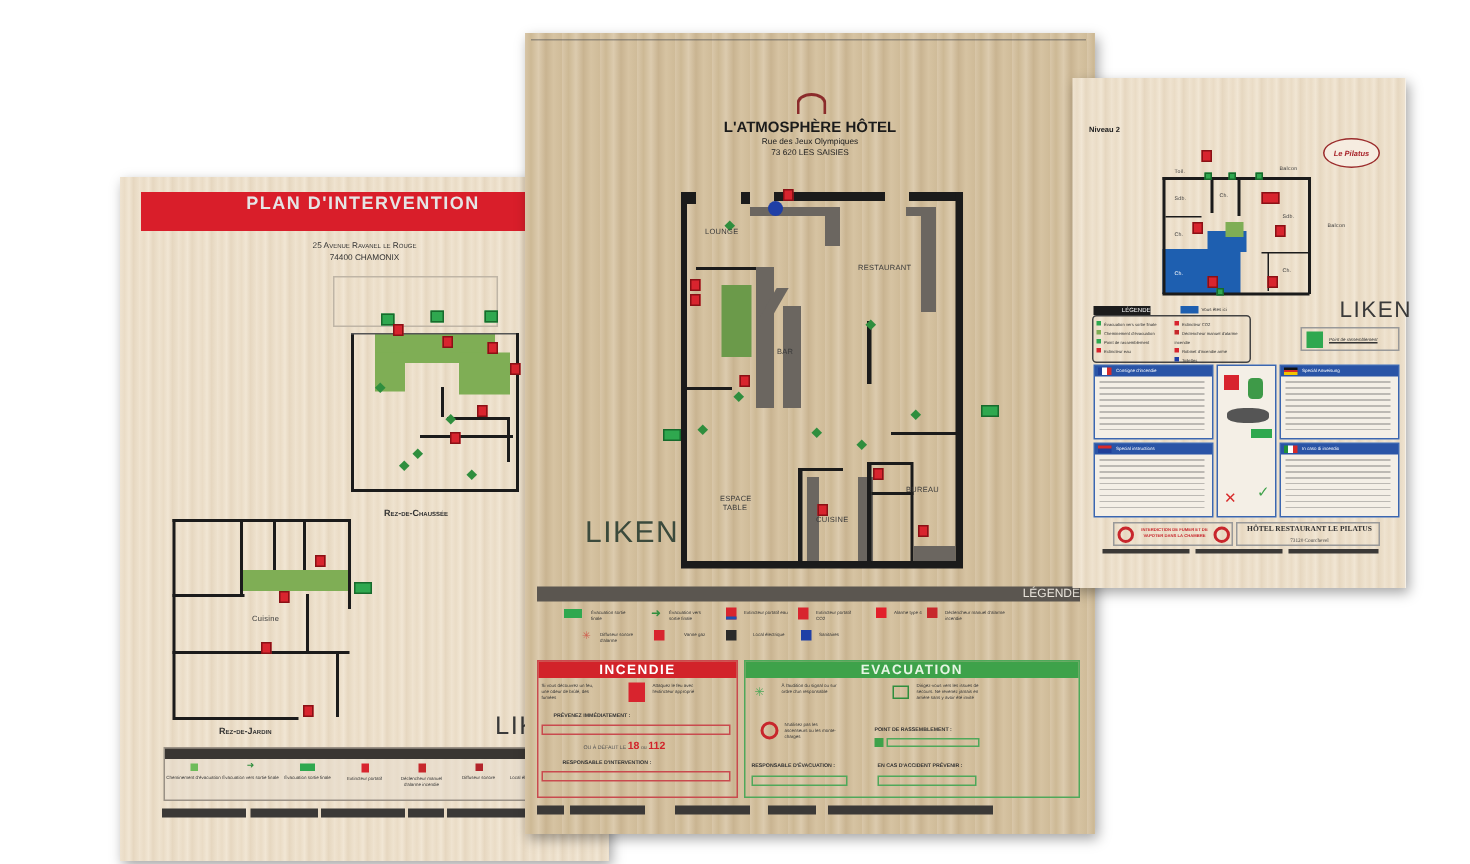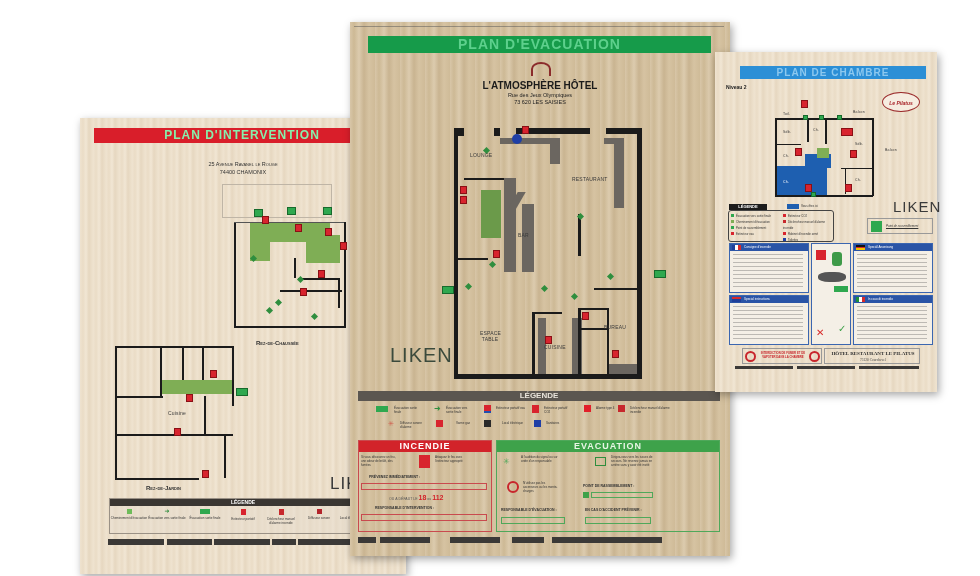--- a/index.html
+++ b/index.html
@@ -12,29 +12,29 @@
 .wall{position:absolute;background:#1b1b1b}
 .wall-grey{position:absolute;background:#6b6660}
 .green-zone{position:absolute;background:#7fae55}
 .blue-zone{position:absolute;background:#1e5fb0}
 .ext{position:absolute;width:7px;height:8px;background:#d8242e;border:1px solid #8a1015}
 .exitg{position:absolute;width:9px;height:8px;background:#2fa84f;border:1px solid #176a2c}
 .dot{position:absolute;width:5px;height:5px;background:#2f8e3e;transform:rotate(45deg)}
 .tiny{font-size:5px;color:#333}
 .room{position:absolute;font-size:5px;color:#3a3a3a;letter-spacing:.2px}
 .cap{font-variant:small-caps}
-.legend-bar{position:absolute;background:#3a3632;color:#fff;font-weight:bold;text-align:center}
+.legend-bar{position:absolute;background:#3a3632;color:#fff;font-weight:normal;text-align:right}
 .footstrip{position:absolute;height:6px;background:#3b3937}
 .box{position:absolute;border:1px solid}
 </style>
 </head>
 <body>
 
 <div class="board wood-light" style="left:80px;top:118px;width:326px;height:456px;">
-  <div class="band" style="left:14px;top:10px;width:296px;height:15px;background:#d91e2a;color:#86efac;font-size:12px;line-height:15px;">PLAN D'INTERVENTION</div>
+  <div class="band" style="left:14px;top:10px;width:296px;height:26px;background:#d91e2a;color:#e5e5e5;font-size:12px;line-height:15px;">PLAN D'INTERVENTION</div>
   <div class="abs cap" style="left:0;top:43px;width:326px;text-align:center;font-size:5.5px;color:#333;">25 Avenue Ravanel le Rouge</div>
   <div class="abs" style="left:0;top:51px;width:326px;text-align:center;font-size:5.5px;color:#333;">74400 CHAMONIX</div>
 
   <div class="abs" style="left:130px;top:62px;width:150px;height:160px;">
     <div class="abs" style="left:12px;top:4px;width:110px;height:34px;border:1px solid #bfb5a6;"></div>
     <div class="green-zone" style="left:40px;top:42px;width:80px;height:20px;"></div>
     <div class="green-zone" style="left:40px;top:55px;width:20px;height:26px;"></div>
     <div class="green-zone" style="left:96px;top:55px;width:34px;height:28px;"></div>
     <div class="wall" style="left:24px;top:42px;width:2px;height:106px;"></div>
     <div class="wall" style="left:24px;top:146px;width:112px;height:2px;"></div>
@@ -121,21 +121,20 @@
   </div>
   <div class="footstrip" style="left:28px;top:421px;width:56px;"></div>
   <div class="footstrip" style="left:87px;top:421px;width:45px;"></div>
   <div class="footstrip" style="left:134px;top:421px;width:56px;"></div>
   <div class="footstrip" style="left:192px;top:421px;width:24px;"></div>
   <div class="footstrip" style="left:218px;top:421px;width:78px;"></div>
 </div>
 
 <div class="board wood-mid" style="left:350px;top:22px;width:380px;height:534px;">
   <div class="abs" style="left:4px;top:4px;width:370px;height:1px;background:#555;opacity:.5"></div>
-  <div class="band" style="left:18px;top:14px;width:343px;height:17px;background:#169b4a;color:#5dd08c;font-size:14px;line-height:17px;">PLAN D'EVACUATION</div>
   <div class="abs" style="left:181px;top:40px;width:20px;height:14px;border:2px solid #8b2b2b;border-radius:50% 50% 0 0;border-bottom:none;"></div>
   <div class="abs" style="left:0;top:58px;width:380px;text-align:center;font-size:10px;font-weight:bold;color:#1b1b1b;">L'ATMOSPHÈRE HÔTEL</div>
   <div class="abs" style="left:0;top:70px;width:380px;text-align:center;font-size:5.5px;color:#222;">Rue des Jeux Olympiques</div>
   <div class="abs" style="left:0;top:77px;width:380px;text-align:center;font-size:5.5px;color:#222;">73 620 LES SAISIES</div>
 
   <div class="abs" style="left:104px;top:100px;width:230px;height:262px;">
     <div class="wall" style="left:0;top:6px;width:10px;height:8px;"></div>
     <div class="wall" style="left:40px;top:6px;width:6px;height:8px;"></div>
     <div class="wall" style="left:62px;top:6px;width:74px;height:6px;"></div>
     <div class="wall" style="left:152px;top:6px;width:36px;height:6px;"></div>
@@ -249,21 +248,20 @@
   </div>
 
   <div class="footstrip" style="left:8px;top:515px;width:18px;"></div>
   <div class="footstrip" style="left:30px;top:515px;width:50px;"></div>
   <div class="footstrip" style="left:100px;top:515px;width:50px;"></div>
   <div class="footstrip" style="left:162px;top:515px;width:32px;"></div>
   <div class="footstrip" style="left:202px;top:515px;width:110px;"></div>
 </div>
 
 <div class="board wood-light" style="left:715px;top:52px;width:222px;height:340px;">
-  <div class="band" style="left:25px;top:14px;width:186px;height:13px;background:#2c8fd6;color:#8cc8ef;font-size:10px;line-height:13px;">PLAN DE CHAMBRE</div>
   <div class="abs" style="left:11px;top:32px;font-size:5px;font-weight:bold;color:#222;">Niveau 2</div>
   <div class="abs" style="left:167px;top:40px;width:38px;height:20px;border:1px solid #9b2c2c;border-radius:50%;background:#f6ece0;font-size:5px;font-style:italic;color:#a8242a;text-align:center;line-height:20px;font-weight:bold;">Le Pilatus</div>
 
   <div class="abs" style="left:60px;top:66px;width:100px;height:80px;">
     <div class="blue-zone" style="left:0;top:48px;width:52px;height:30px;"></div>
     <div class="blue-zone" style="left:30px;top:36px;width:26px;height:14px;"></div>
     <div class="green-zone" style="left:42px;top:30px;width:12px;height:10px;"></div>
     <div class="wall" style="left:0;top:0;width:98px;height:2px;"></div>
     <div class="wall" style="left:0;top:0;width:2px;height:78px;"></div>
     <div class="wall" style="left:0;top:77px;width:98px;height:2px;"></div>

